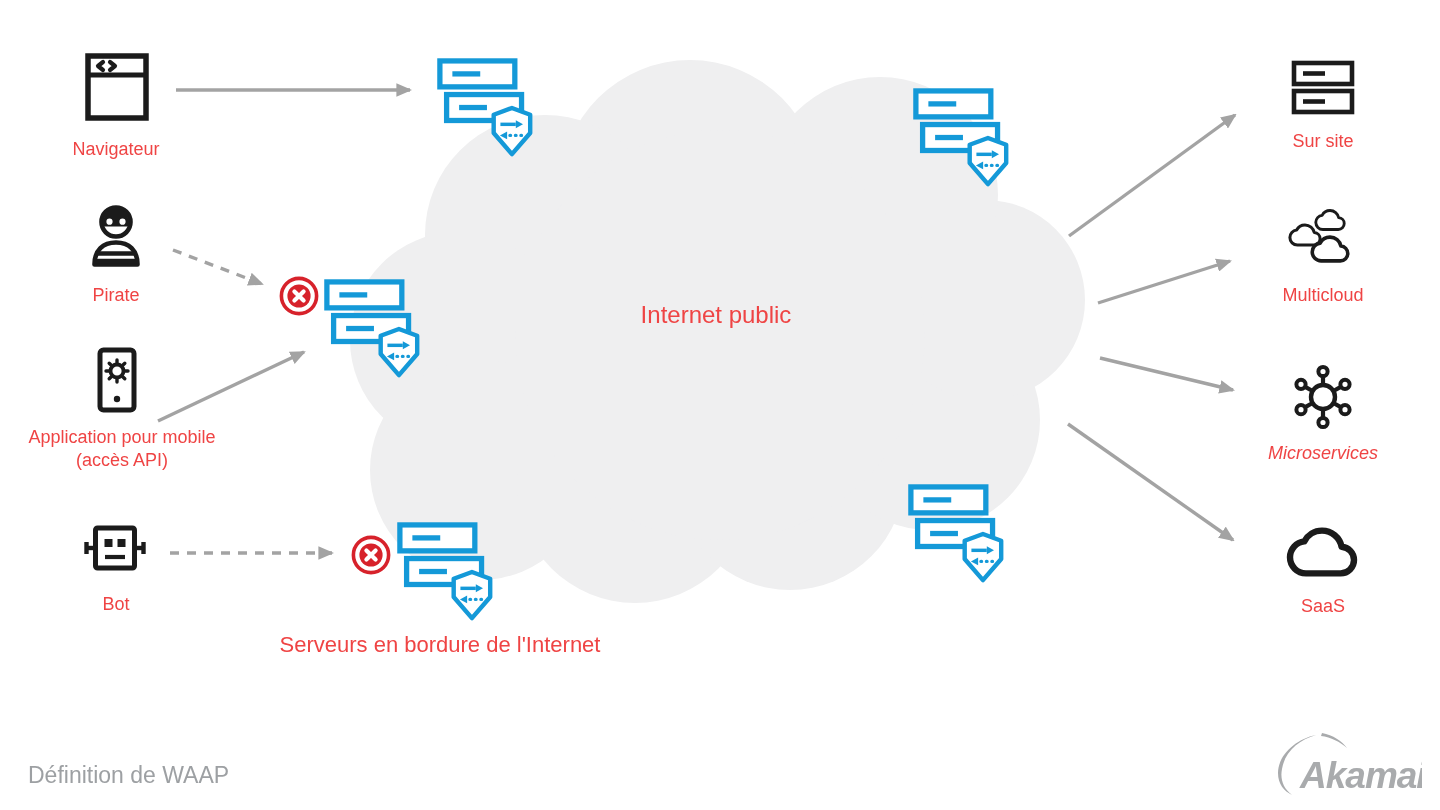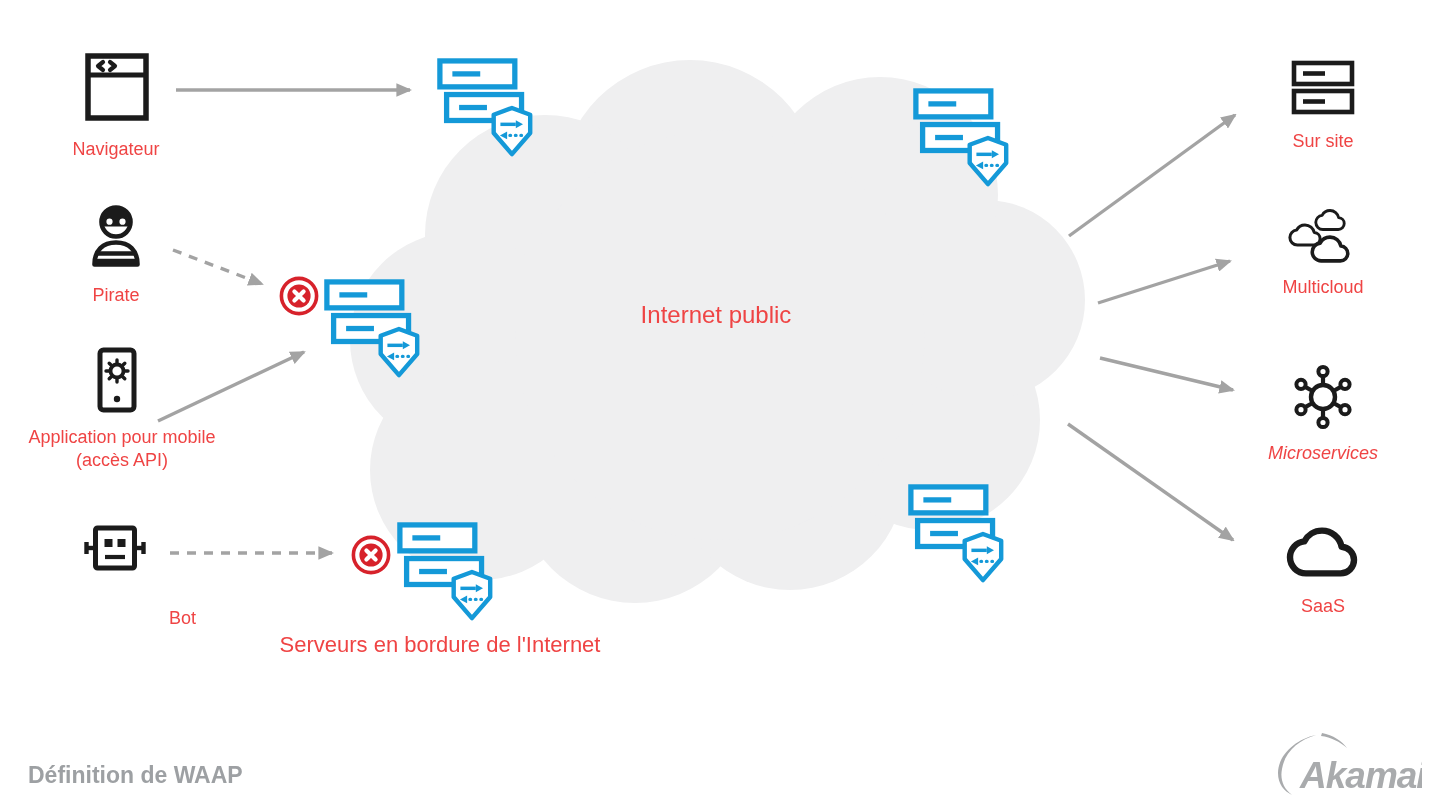--- a/index.html
+++ b/index.html
@@ -2,21 +2,21 @@
 <html><head>
 <meta charset="utf-8">
 <style>
   html,body{margin:0;padding:0;background:#ffffff;}
   #stage{position:relative;width:1440px;height:810px;background:#ffffff;overflow:hidden;
          font-family:"Liberation Sans",sans-serif;}
   .abs{position:absolute;}
   .label{position:absolute;color:#ef4444;font-size:18px;line-height:1.3;text-align:center;}
   .cloud-label{position:absolute;color:#ef4444;font-size:24px;font-weight:400;text-align:center;}
   .caption{position:absolute;color:#ef4444;font-size:22px;line-height:31px;text-align:center;}
-  .footer-title{position:absolute;color:#9da0a3;font-size:23px;font-weight:700;}
+  .footer-title{position:absolute;color:#9da0a3;font-size:23px;font-weight:400;}
   svg{display:block;}
 </style>
 </head>
 <body>
 
 <svg aria-hidden="true" style="position:absolute;width:0;height:0;overflow:hidden">
   <defs>
     <marker id="ah" markerWidth="4.6" markerHeight="4" refX="4" refY="2" orient="auto">
       <path d="M0 0 L4.6 2 L0 4 Z" fill="#a3a3a3"></path>
     </marker>
@@ -115,21 +115,21 @@
   <svg class="abs" style="left:81px;top:521px" width="68" height="62" viewBox="0 0 68 62">
     <rect x="14.5" y="7" width="39" height="40" rx="2" fill="none" stroke="#1b1b1b" stroke-width="5"></rect>
     <rect x="23.5" y="18" width="8" height="8" fill="#1b1b1b"></rect>
     <rect x="36.5" y="18" width="8" height="8" fill="#1b1b1b"></rect>
     <line x1="24" y1="36" x2="44" y2="36" stroke="#1b1b1b" stroke-width="4.2"></line>
     <line x1="5.5" y1="27" x2="14.5" y2="27" stroke="#1b1b1b" stroke-width="4.4"></line>
     <line x1="5.5" y1="21" x2="5.5" y2="33" stroke="#1b1b1b" stroke-width="4.4"></line>
     <line x1="53.5" y1="27" x2="62.5" y2="27" stroke="#1b1b1b" stroke-width="4.4"></line>
     <line x1="62.5" y1="21" x2="62.5" y2="33" stroke="#1b1b1b" stroke-width="4.4"></line>
   </svg>
-  <div class="label" style="left:36px;top:607px;width:160px;text-align:right;">Bot</div>
+  <div class="label" style="left:36px;top:593px;width:160px;">Bot</div>
 
   <svg class="abs" style="left:279px;top:276px" width="40" height="40">
       <use href="#sym-blocked"></use>
     </svg>
   <svg class="abs" style="left:351px;top:535px" width="40" height="40">
       <use href="#sym-blocked"></use>
     </svg>
 
   <svg class="abs" style="left:437px;top:58px" width="98" height="100">
       <use href="#sym-edge-server"></use>
@@ -157,21 +157,21 @@
     <rect x="3" y="31" width="58" height="21" fill="#ffffff" stroke="#1b1b1b" stroke-width="4.6"></rect>
     <line x1="12" y1="41.5" x2="34" y2="41.5" stroke="#1b1b1b" stroke-width="4.6"></line>
   </svg>
   <div class="label" style="left:1242px;top:130px;width:162px;">Sur site</div>
 
   <svg class="abs" style="left:1288px;top:208px" width="70" height="62" viewBox="0 0 70 62">
     <use href="#sym-cloud" x="0" y="14" width="34" height="26"></use>
     <use href="#sym-cloud" x="26" y="0" width="32" height="24"></use>
     <use href="#sym-cloud" x="22" y="26" width="40" height="30"></use>
   </svg>
-  <div class="label" style="left:1242px;top:276px;width:162px;">Multicloud</div>
+  <div class="label" style="left:1242px;top:284px;width:162px;">Multicloud</div>
 
   <svg class="abs" style="left:1290px;top:364px" width="66" height="66" viewBox="0 0 66 66">
     <circle cx="33" cy="33" r="12" fill="none" stroke="#1b1b1b" stroke-width="4.4"></circle>
     <g stroke="#1b1b1b" stroke-width="4.2">
       <line x1="33" y1="21" x2="33" y2="12.5"></line>
         <line x1="33" y1="45" x2="33" y2="53.5"></line>
       <line x1="43.4" y1="27" x2="50.8" y2="22.8"></line>
         <line x1="22.6" y1="27" x2="15.2" y2="22.8"></line>
       <line x1="22.6" y1="39" x2="15.2" y2="43.2"></line>
         <line x1="43.4" y1="39" x2="50.8" y2="43.2"></line>

